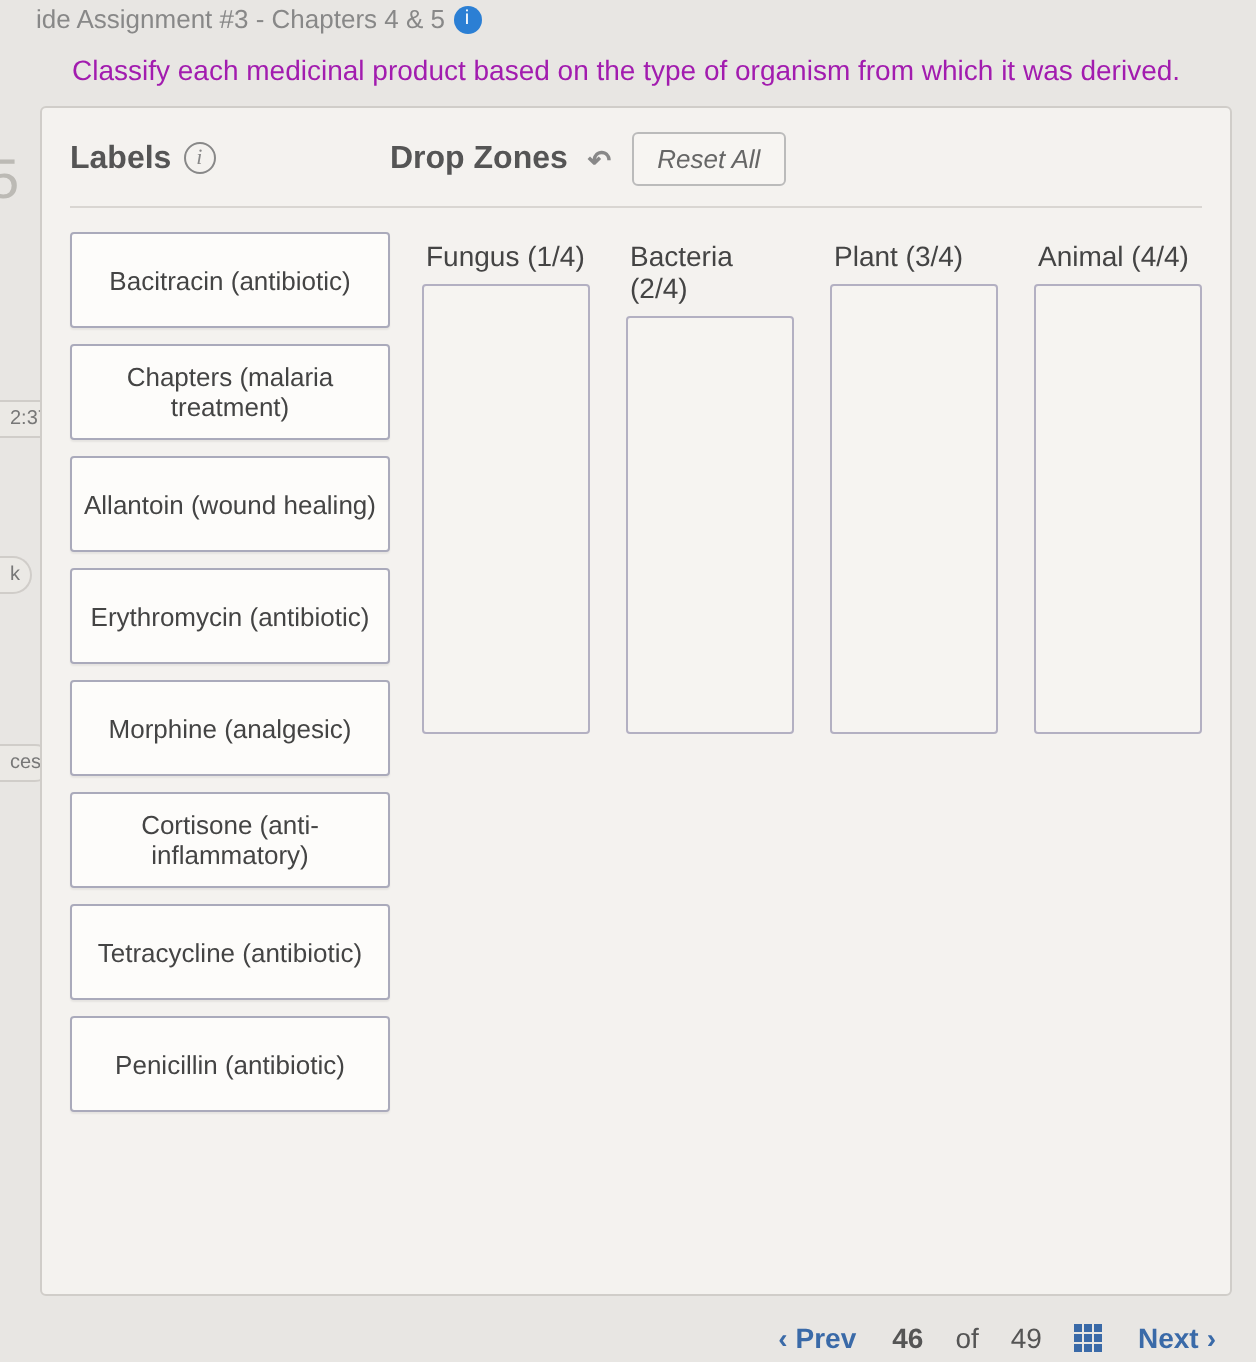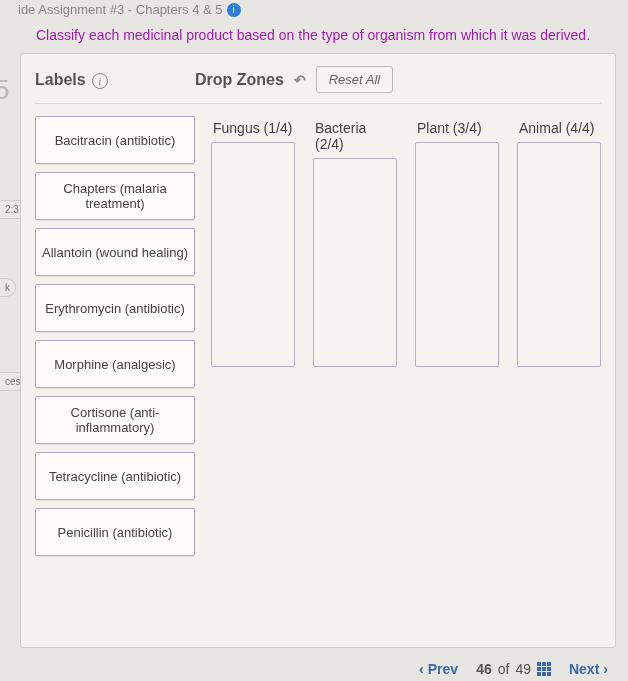--- a/index.html
+++ b/index.html
@@ -45,21 +45,21 @@
     border-bottom: 1px solid #d9d6d2;
     padding-bottom: 10px;
     margin-bottom: 12px;
   }
   .labels-head {
     width: 160px;
     font-size: 16px;
     font-weight: 600;
     color: #555;
     display: flex;
-    align-items: flex-end;
+    align-items: flex-start;
     gap: 6px;
   }
   .info-circle {
     width: 16px; height: 16px; border: 1.5px solid #888; border-radius: 50%;
     font-size: 11px; color:#888; display:flex; align-items:center; justify-content:center;
     font-weight: normal; font-style: italic; font-family: serif;
   }
   .dropzones-head {
     font-size: 16px;
     font-weight: 600;
@@ -146,21 +146,21 @@
     color: #3a6aa8;
     font-weight: 600;
     cursor: pointer;
     display: flex;
     align-items: center;
     gap: 4px;
   }
   .footer .pos {
     display: flex;
     align-items: center;
-    gap: 6px;
+    gap: 16px;
   }
   .footer .pos .grid-icon {
     display: grid;
     grid-template-columns: repeat(3, 4px);
     grid-template-rows: repeat(3, 4px);
     gap: 1px;
   }
   .footer .pos .grid-icon span {
     background: #3a6aa8;
   }

